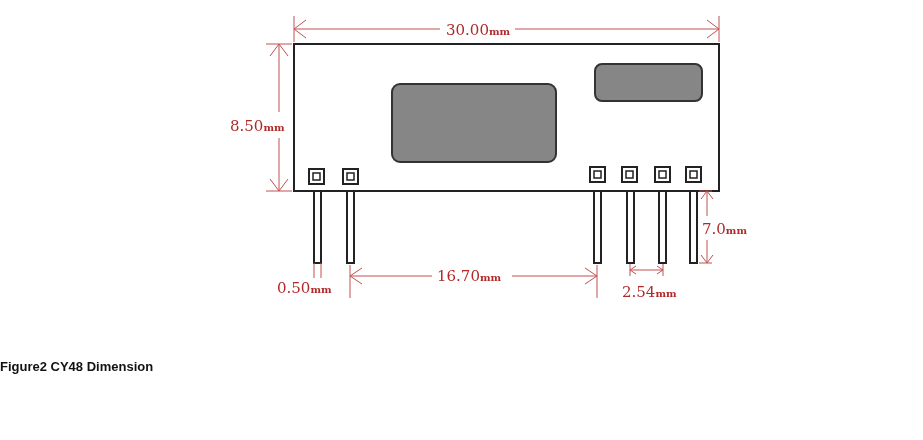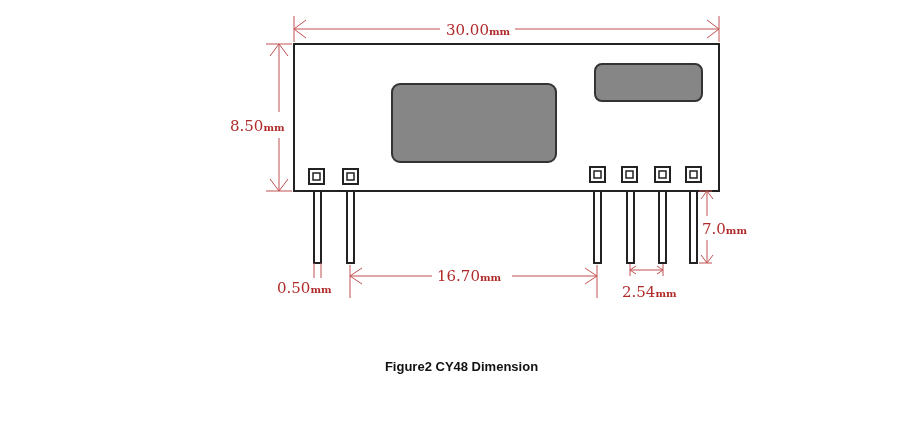--- a/index.html
+++ b/index.html
@@ -1,20 +1,20 @@
 <!DOCTYPE html>
 <html><head>
 <meta charset="utf-8">
 <style>
   html, body { margin:0; padding:0; background:#ffffff; }
   body { width:923px; height:440px; position:relative; overflow:hidden; font-family:"DejaVu Serif", serif; }
   svg { position:absolute; left:0; top:0; }
   .dim { font-family:"DejaVu Serif", serif; font-size:15px; fill:#b02a2a; }
   .unit { font-size:10px; font-weight:bold; }
-  .caption { position:absolute; left:0; width:923px; top:359px; text-align:center; font-family:"Liberation Sans", sans-serif; font-weight:bold; font-size:13px; color:#111; }
+  .caption { position:absolute; left:0; width:923px; top:359px; font-family:"Liberation Sans", sans-serif; font-weight:bold; font-size:13px; color:#111; }
 </style>
 </head>
 <body>
 
 <svg width="923" height="440" viewBox="0 0 923 440">
 
   <rect x="294" y="44" width="425" height="147" fill="#fff" stroke="#222" stroke-width="2"></rect>
 
   <rect x="392" y="84" width="164" height="78" rx="8" fill="#868686" stroke="#333" stroke-width="2"></rect>
   <rect x="595" y="64" width="107" height="37" rx="7" fill="#868686" stroke="#333" stroke-width="2"></rect>

